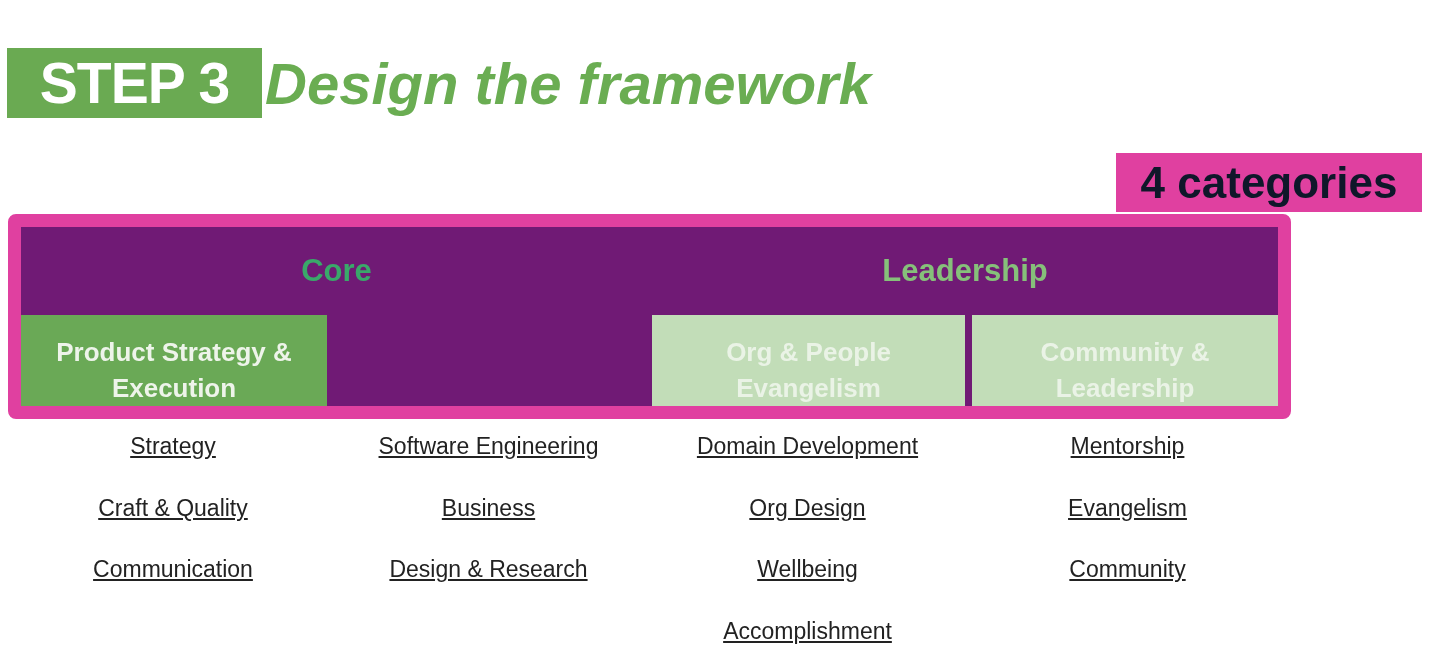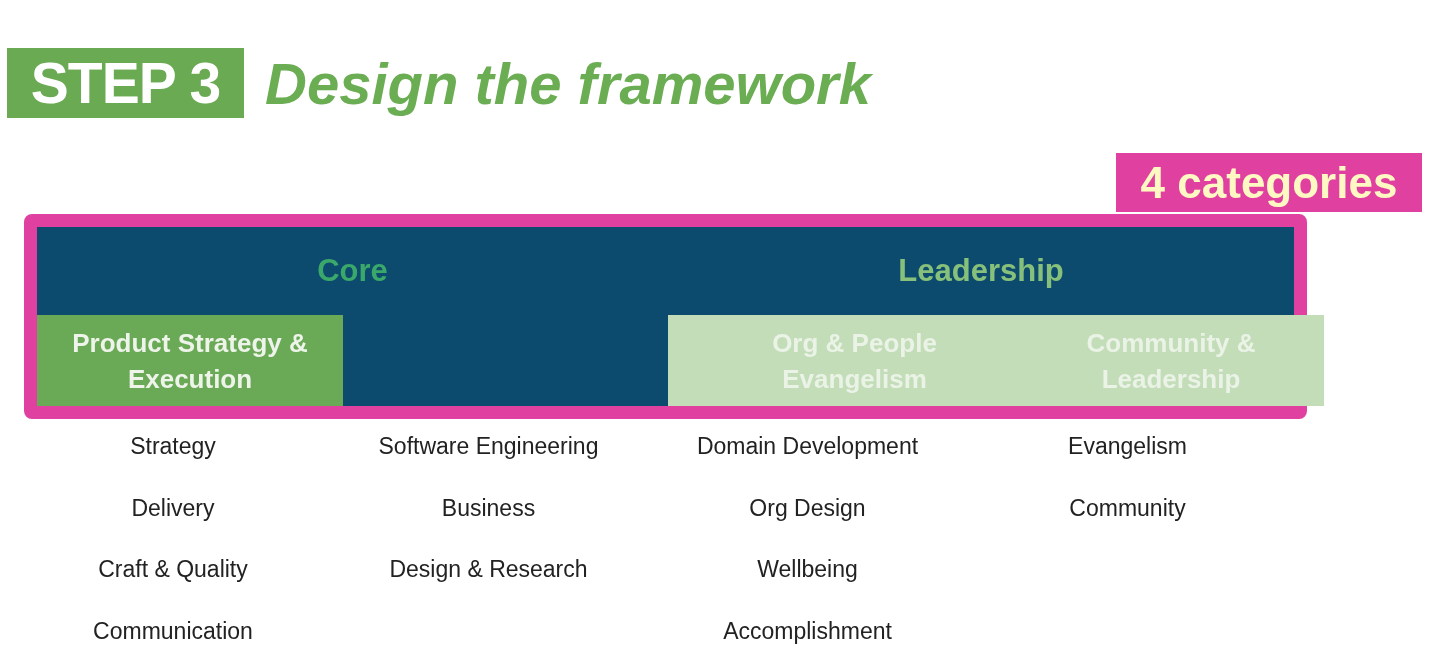--- a/index.html
+++ b/index.html
@@ -1,57 +1,57 @@
 <!DOCTYPE html>
 <html><head>
 <meta charset="utf-8">
 <style>
   html, body { margin:0; padding:0; }
   body {
     width:1430px; height:662px; background:#ffffff; position:relative; overflow:hidden;
     font-family:"Liberation Sans", sans-serif;
   }
   .step-badge {
-    position:absolute; left:7px; top:48px; width:237px; height:70px;
+    position:absolute; left:7px; top:48px; width:255px; height:70px;
     background:#6aaa52; color:#ffffff; font-weight:bold; font-size:57px;
     line-height:70px; text-align:center; letter-spacing:-1px;
   }
   .page-title {
     position:absolute; left:265px; top:46px; height:76px; line-height:76px;
     color:#6aad52; font-weight:bold; font-size:58px; white-space:nowrap;font-style:italic;
   }
   .cat-badge {
     position:absolute; left:1116px; top:153px; width:306px; height:59px;
-    background:#e040a0; color:#fef9c3; font-weight:bold; font-size:44px;
+    background:#e040a0; color:#0f172a; font-weight:bold; font-size:44px;
     line-height:59px; text-align:center; white-space:nowrap;
   }
   .frame {
-    position:absolute; left:24px; top:214px; width:1257px; height:179px;
-    border:13px solid #e040a0; border-radius:8px; background:#0c4a6e;
+    position:absolute; left:8px; top:214px; width:1257px; height:179px;
+    border:13px solid #e040a0; border-radius:8px; background:#701a75;
   }
   .group-label {
     position:absolute; top:0; height:88px; line-height:88px; text-align:center;
     font-weight:bold; font-size:31px;
   }
   .group-core { left:0; width:631px; color:#3aa86a; }
   .group-lead { left:631px; width:626px; color:#86c07a; }
   .cell {
-    position:absolute; top:88px; height:91px; display:flex; align-items:center; justify-content:center;
+    position:absolute; top:88px; height:91px; display:flex; align-items:flex-end; justify-content:center;
     text-align:center; font-weight:bold; font-size:26px; line-height:36px; color:#eef4ea;
   }
   .cell.dark { background:#6aa956; }
-  .cell.light { background:#c2ddb8; color:#eaf3e6;padding-left:30px; }
+  .cell.light { background:#c2ddb8; color:#eaf3e6; }
   .c1 { left:0; width:306px; }
   .c2 { left:312px; width:313px; }
   .c3 { left:631px; width:313px; }
   .c4 { left:951px; width:306px; }
   .items-col {
     position:absolute; top:430px; text-align:center; color:#222222; font-size:23px;
   }
-  .items-col div { height:61.7px; line-height:32px; }
+  .items-col div { height:61.7px; line-height:32px;text-decoration:underline; }
   .ic1 { left:20px; width:306px; }
   .ic2 { left:332px; width:313px; }
   .ic3 { left:651px; width:313px; }
   .ic4 { left:971px; width:313px; }
 </style>
 </head>
 <body>
 
 <div class="step-badge">STEP 3</div>
 <div class="page-title">Design the framework</div>
@@ -67,31 +67,31 @@
   <div class="cell light c3">
     <div><span>Org &amp; People</span><br><span>Evangelism</span></div>
   </div>
   <div class="cell light c4">
     <div><span>Community &amp;</span><br><span>Leadership</span></div>
   </div>
 </div>
 
 <div class="items-col ic1">
   <div>Strategy</div>
-  <div>Delivery</div>
   <div>Craft &amp; Quality</div>
   <div>Communication</div>
 </div>
 <div class="items-col ic2">
   <div>Software Engineering</div>
   <div>Business</div>
   <div>Design &amp; Research</div>
 </div>
 <div class="items-col ic3">
   <div>Domain Development</div>
   <div>Org Design</div>
   <div>Wellbeing</div>
   <div>Accomplishment</div>
 </div>
 <div class="items-col ic4">
+  <div>Mentorship</div>
   <div>Evangelism</div>
   <div>Community</div>
 </div>
 
 </body></html>

